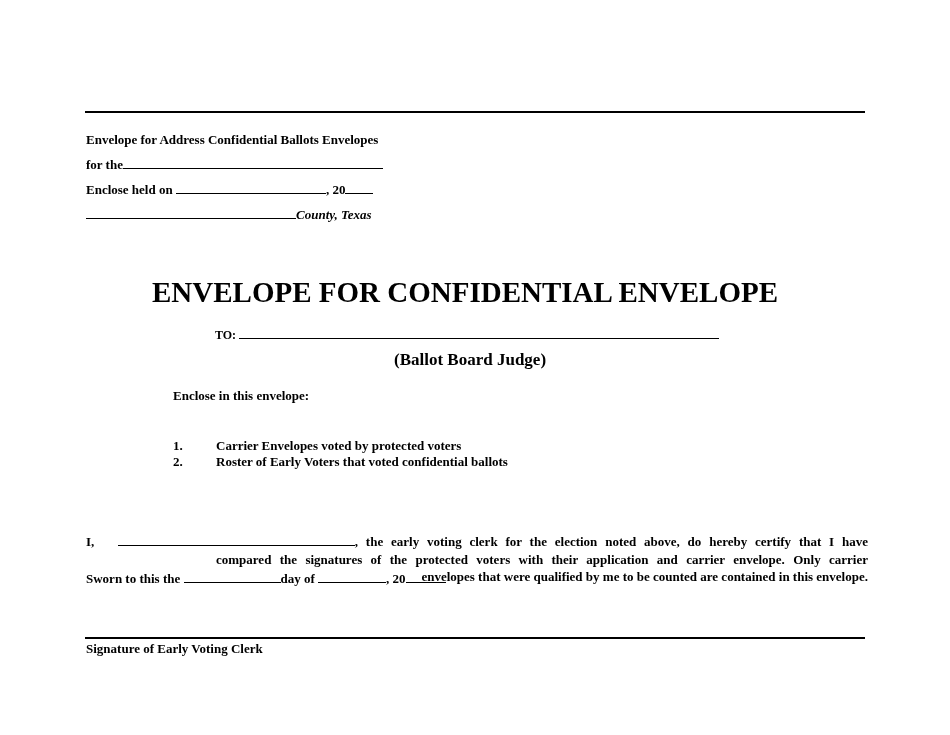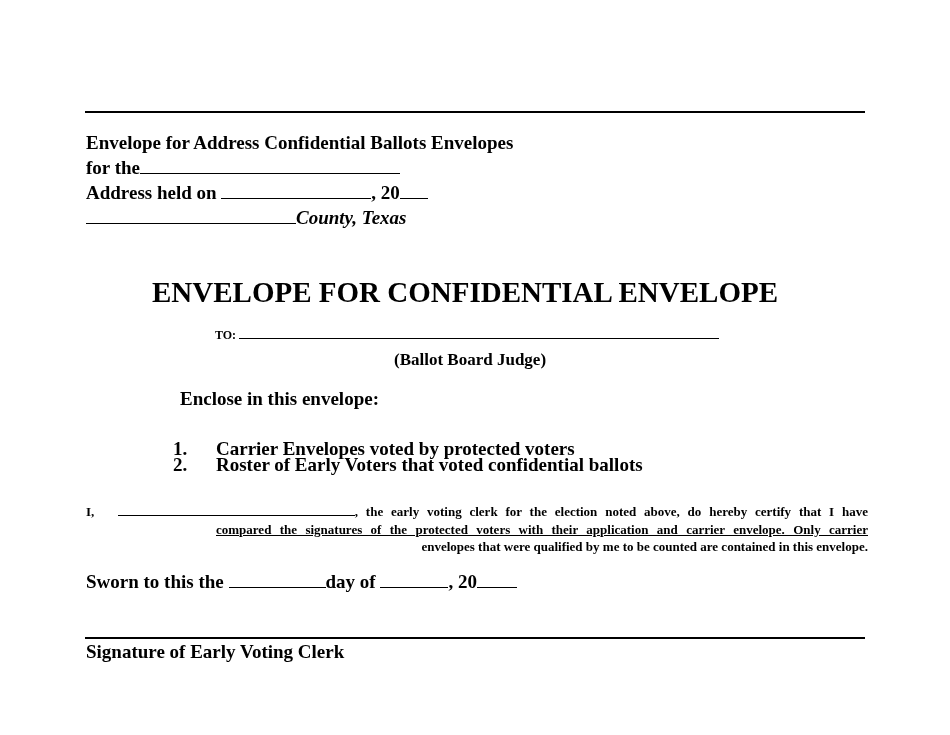--- a/index.html
+++ b/index.html
@@ -1,71 +1,71 @@
 <!DOCTYPE html>
 <html><head>
 <meta charset="utf-8">
 <style>
   html, body { margin: 0; padding: 0; background: #ffffff; }
   body { width: 950px; height: 735px; position: relative; overflow: hidden;
          font-family: "Liberation Serif", serif; color: #000; font-weight: bold; }
   .abs { position: absolute; white-space: nowrap; }
   .rule { position: absolute; background: #000; }
   .blank { display: inline-block; border-bottom: 1.5px solid #000; height: 1px; vertical-align: baseline; }
-  .small { font-size: 19px; }
+  .small { font-size: 13px; }
   .title { font-size: 29px; letter-spacing: 0px; }
   .to { font-size: 12px; }
   .judge { font-size: 17px; }
   .para { position: absolute; left: 86px; top: 503px; width: 782px; font-size: 13px; line-height: 17.5px; }
-  .para .first { display: block; text-align: justify; text-align-last: justify; }
+  .para .first { display: block; text-align: justify; text-align-last: justify; margin-top: 30px; }
   .para .indent { display: block; margin-left: 130px; text-align: justify; }
   .para .indent.last { text-align: right; }
 </style>
 </head>
 <body>
 
 <div class="rule" style="left:85px; top:111px; width:780px; height:2px;"></div>
 
 <div class="abs small" style="left:86px; top:132px;">
   <span>Envelope for Address Confidential Ballots Envelopes</span>
 </div>
 
 <div class="abs small" style="left:86px; top:157px;">
   <span>for the</span><span class="blank" style="width:260px;"></span>
 </div>
 
 <div class="abs small" style="left:86px; top:182px;">
-  <span>Address held on</span>
+  <span>Enclose held on</span>
   <span class="blank" style="width:150px;"></span><span>, 20</span><span class="blank" style="width:28px;"></span>
 </div>
 
 <div class="abs small" style="left:86px; top:207px;font-style:italic;">
   <span class="blank" style="width:210px;"></span><span>County, Texas</span>
 </div>
 
 <div class="abs title" style="left:152px; top:276px;">ENVELOPE FOR CONFIDENTIAL ENVELOPE</div>
 
 <div class="abs to" style="left:215px; top:328px;">
   <span>TO:</span>
   <span class="blank" style="width:480px;"></span>
 </div>
 <div class="abs judge" style="left:394px; top:350px;text-align:right;">(Ballot Board Judge)</div>
 
-<div class="abs small" style="left:180px; top:388px;">Enclose in this envelope:</div>
+<div class="abs small" style="left:173px; top:388px;">Enclose in this envelope:</div>
 
 <div class="abs small" style="left:173px; top:438px;">
   <span style="display:inline-block; width:43px;">1.</span><span>Carrier Envelopes voted by protected voters</span>
 </div>
 <div class="abs small" style="left:173px; top:454px;">
   <span style="display:inline-block; width:43px;">2.</span><span>Roster of Early Voters that voted confidential ballots</span>
 </div>
 
 <div class="para">
   <span class="first"><span>I,</span>&nbsp;&nbsp;&nbsp;<span class="blank" style="width:237px;"></span><span>, the early voting clerk for the election noted above, do hereby certify that I have</span></span>
-  <span class="indent" style="text-align-last: justify; text-decoration: underline;">compared the signatures of the protected voters with their application and carrier envelope.  Only carrier</span>
+  <span class="indent" style="text-align-last: justify;">compared the signatures of the protected voters with their application and carrier envelope.  Only carrier</span>
   <span class="indent last">envelopes that were qualified by me to be counted are contained in this envelope.</span>
 </div>
 
 <div class="abs small" style="left:86px; top:571px;">
   <span>Sworn to this the</span>
   <span class="blank" style="width:97px;"></span><span>day of</span>
   <span class="blank" style="width:68px;"></span><span>,  20</span><span class="blank" style="width:40px;"></span>
 </div>
 
 <div class="rule" style="left:85px; top:637px; width:780px; height:2px;"></div>

